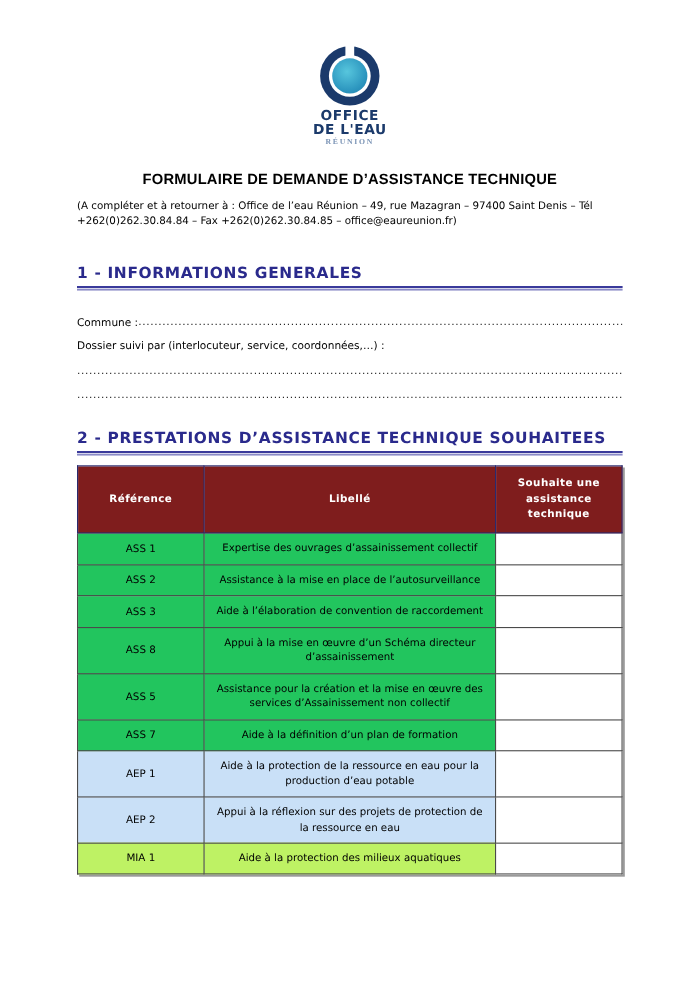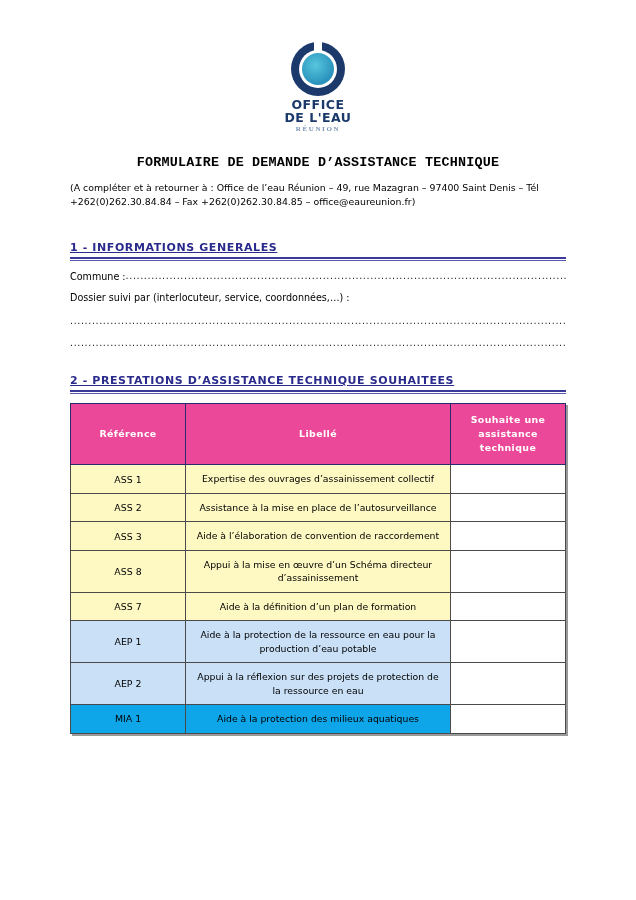--- a/index.html
+++ b/index.html
@@ -87,21 +87,21 @@
     font-weight: bold;
     letter-spacing: 1.6px;
     color: #7a93b5;
     display: block;
     margin-top: 1px;
   }
 
   
   .doc-title {
     text-align: center;
-    font-family: Liberation Mono, monospace;
+    font-family: Liberation Sans, sans-serif;
     font-size: 13.4px;
     font-weight: bold;
     letter-spacing: 0.2px;
     margin-top: 22px;
     color: #000;
   }
   .doc-sub {
     margin: 11px 70px 0 70px;
     font-family: "DejaVu Sans", sans-serif;
     font-size: 9.4px;
@@ -112,44 +112,43 @@
 
   
   .section {
     margin: 0 70px 0 70px;
   }
   .sec1 { margin-top: 32px; }
   .sec2 { margin-top: 26px; }
 
   .sec-title {
     font-family: "DejaVu Sans", sans-serif;
-    font-size: 11px;
+    font-size: 14px;
     font-weight: bold;
     color: #2a2a8c;
     letter-spacing: 0.6px;
-    text-decoration: underline;
   }
   .sec-rule {
     margin-top: 3px;
     height: 4px;
     border-top: 2.5px solid #3a3a9b;
     border-bottom: 1px solid #5a5ab0;
     box-sizing: border-box;
   }
 
   
   .field-row {
     margin-top: 10px;
     font-family: "DejaVu Sans", sans-serif;
     font-size: 9.6px;
     display: flex;
     align-items: flex-end;
     white-space: nowrap;
   }
-  .field-label { flex: 0 0 auto; }
+  .field-label { flex: 0 0 auto; margin-top: 14px; }
   .dots {
     flex: 1 1 auto;
     overflow: hidden;
     white-space: nowrap;
     font-family: "DejaVu Sans", sans-serif;
     font-size: 9.6px;
     letter-spacing: 0.6px;
     color: #222;
     line-height: 1;
     margin-bottom: 1px;
@@ -174,21 +173,21 @@
     table-layout: fixed;
     font-family: "DejaVu Sans", sans-serif;
     box-shadow: 2px 2px 0 #9a9a9a;
   }
   table.prestations th,
   table.prestations td {
     border: 1px solid #4a4a4a;
     box-sizing: border-box;
   }
   table.prestations thead th {
-    background: #ec4899;
+    background: #7f1d1d;
     color: #ffffff;
     font-size: 9.4px;
     font-weight: bold;
     letter-spacing: 0.4px;
     padding: 9px 4px;
     line-height: 1.5;
     text-align: center;
     border: 1px solid #2a2a6e;
     margin-left: 35px;
   }
@@ -206,23 +205,23 @@
     text-align: center;
     font-size: 9.3px;
     padding: 7px 8px;
     line-height: 1.45;
     vertical-align: middle;
   }
   td.souh {
     background: #ffffff;
   }
 
-  tr.ass td.ref, tr.ass td.lib { background: #fef9c3; margin-left: 35px; }
+  tr.ass td.ref, tr.ass td.lib { background: #22c55e; margin-left: 35px; }
   tr.aep td.ref, tr.aep td.lib { background: #c9e0f7; }
-  tr.mia td.ref, tr.mia td.lib { background: #0ea5e9; }
+  tr.mia td.ref, tr.mia td.lib { background: #bef264; }
 </style>
 </head>
 <body>
 
 <div class="page">
 
   <div class="logo-block">
     <div class="logo-mark">
       <div class="logo-ring"></div>
       <div class="logo-gap"></div>
@@ -287,20 +286,25 @@
             <td class="ref">ASS 3</td>
             <td class="lib">Aide à l’élaboration  de convention de raccordement</td>
             <td class="souh"></td>
           </tr>
           <tr class="ass">
             <td class="ref">ASS 8</td>
             <td class="lib">Appui à la mise  en œuvre d’un Schéma directeur d’assainissement</td>
             <td class="souh"></td>
           </tr>
           <tr class="ass">
+            <td class="ref">ASS 5</td>
+            <td class="lib">Assistance pour la création et la mise  en œuvre des services d’Assainissement  non collectif</td>
+            <td class="souh"></td>
+          </tr>
+          <tr class="ass">
             <td class="ref">ASS 7</td>
             <td class="lib">Aide à la définition d’un plan de formation</td>
             <td class="souh"></td>
           </tr>
           <tr class="aep">
             <td class="ref">AEP 1</td>
             <td class="lib">Aide  à la protection de la ressource en eau pour la production d’eau potable</td>
             <td class="souh"></td>
           </tr>
           <tr class="aep">

